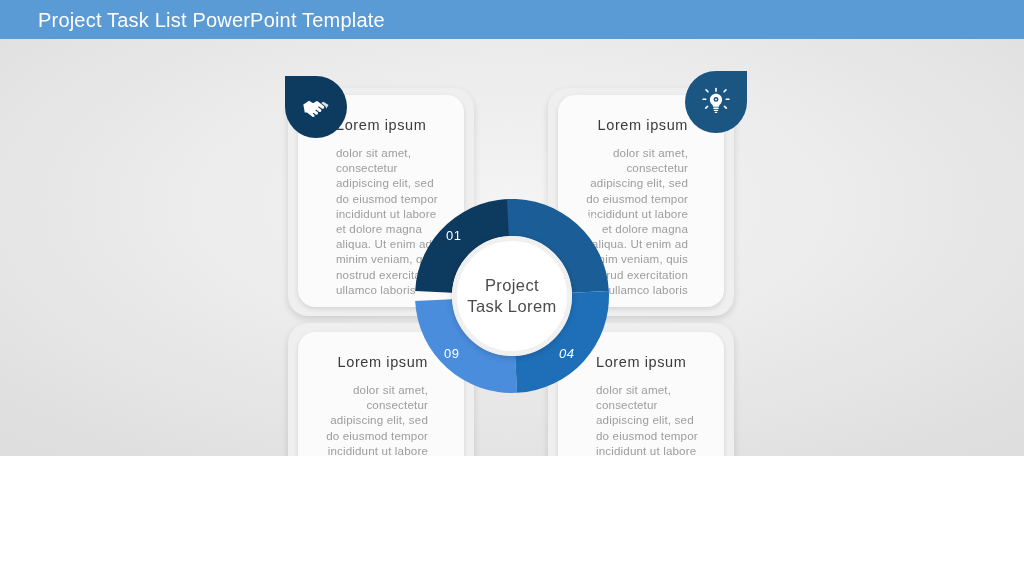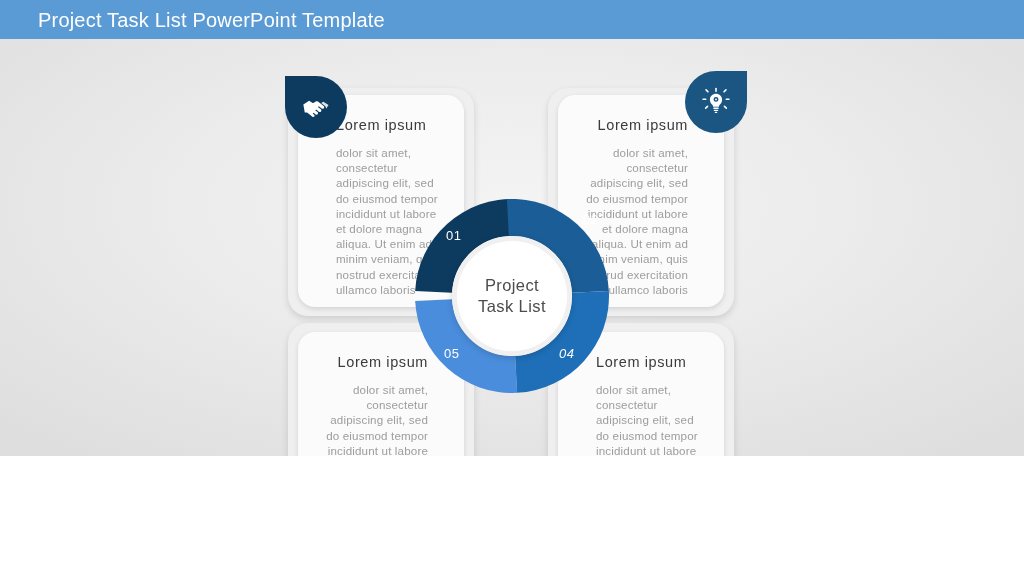--- a/index.html
+++ b/index.html
@@ -240,24 +240,24 @@
   <div id="donut">
     <svg width="196" height="196" viewBox="0 0 196 196">
 
       <path fill="#0d3a5f" d="M 98 1 A 97 97 0 0 0 1 98 L 38 98 A 60 60 0 0 1 98 38 Z" transform="rotate(3 98 98)"></path>
       <path fill="#1b5d96" d="M 98 1 A 97 97 0 0 1 195 98 L 158 98 A 60 60 0 0 0 98 38 Z" transform="rotate(-3 98 98)"></path>
       <path fill="#4a8ddc" d="M 1 98 A 97 97 0 0 0 98 195 L 98 158 A 60 60 0 0 1 38 98 Z" transform="rotate(-3 98 98)"></path>
       <path fill="#1e6fb8" d="M 98 195 A 97 97 0 0 0 195 98 L 158 98 A 60 60 0 0 1 98 158 Z" transform="rotate(-3 98 98)"></path>
     </svg>
     <span class="seg-num" style="left:32px; top:30px;">01</span>
     <span class="seg-num" style="left:145px; top:14px;margin-left:24px;">02</span>
-    <span class="seg-num" style="left:30px; top:148px;">05</span>
+    <span class="seg-num" style="left:30px; top:148px;">09</span>
     <span class="seg-num" style="left:145px; top:148px;font-style:italic;">04</span>
   </div>
 
   <div id="hub">
     <div id="hub-text">Project
-Task List</div>
+Task Lorem</div>
   </div>
 
   <div id="footer-bar"></div>
 
 </div>
 
 </body></html>

